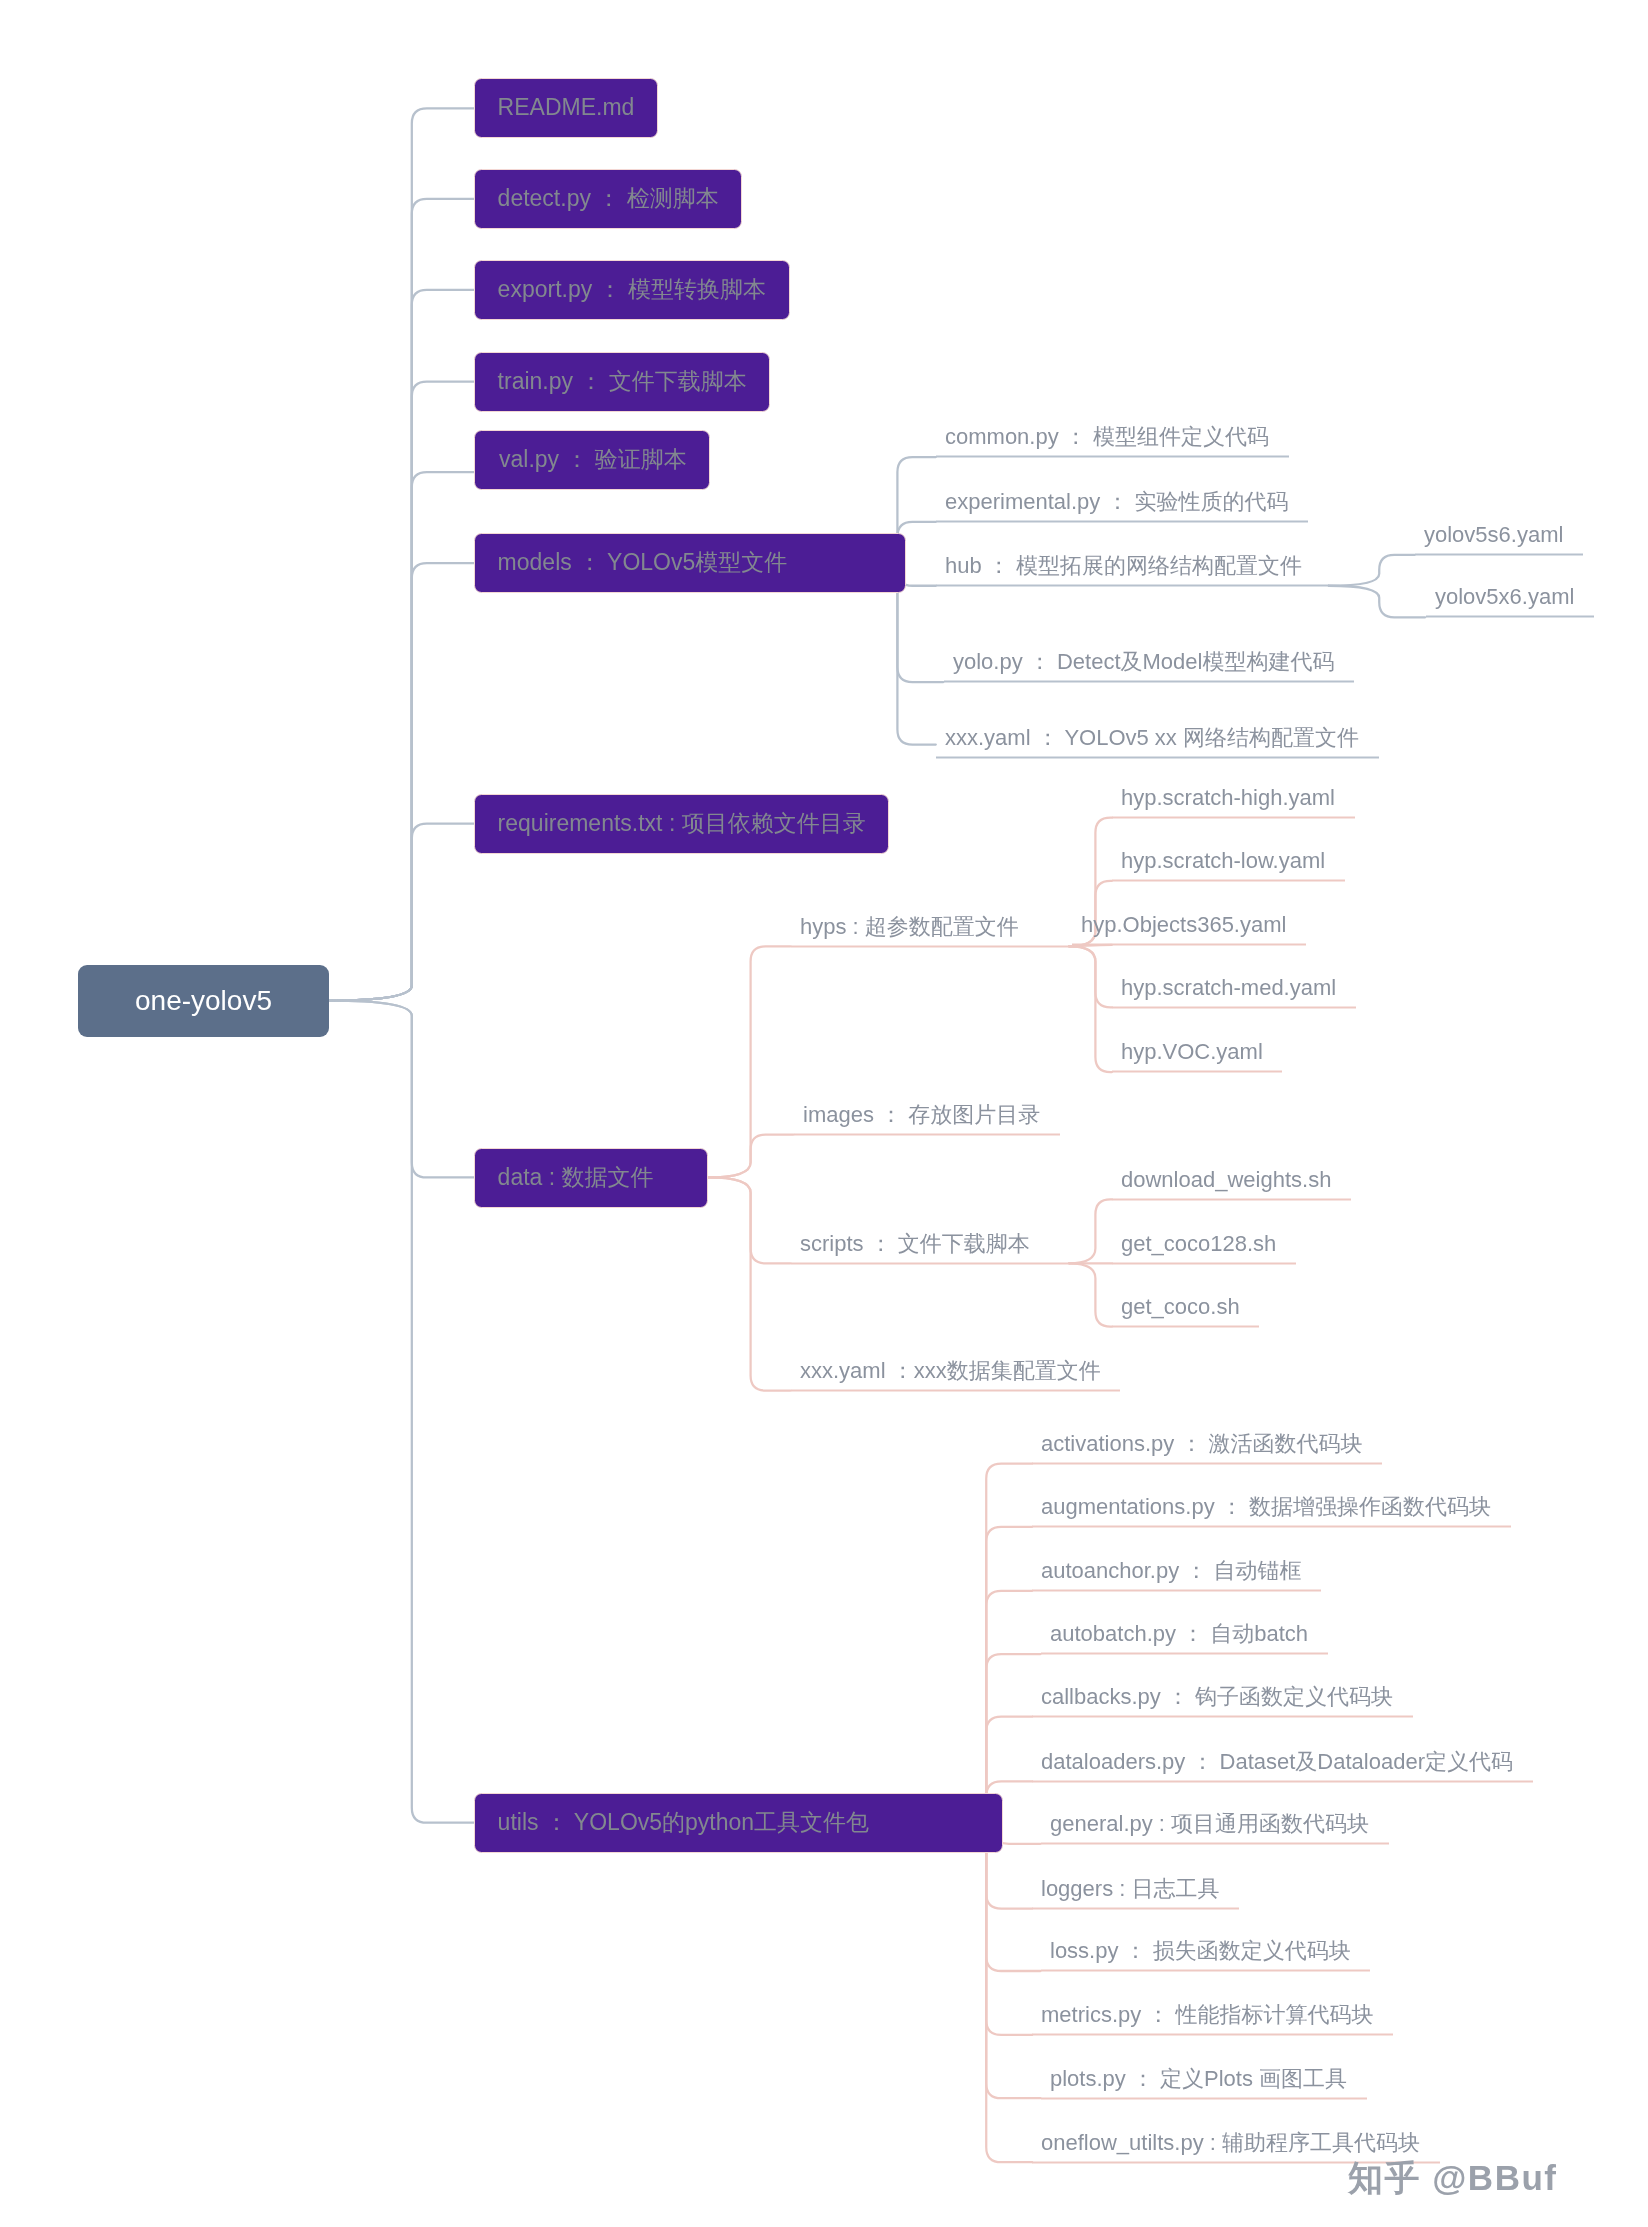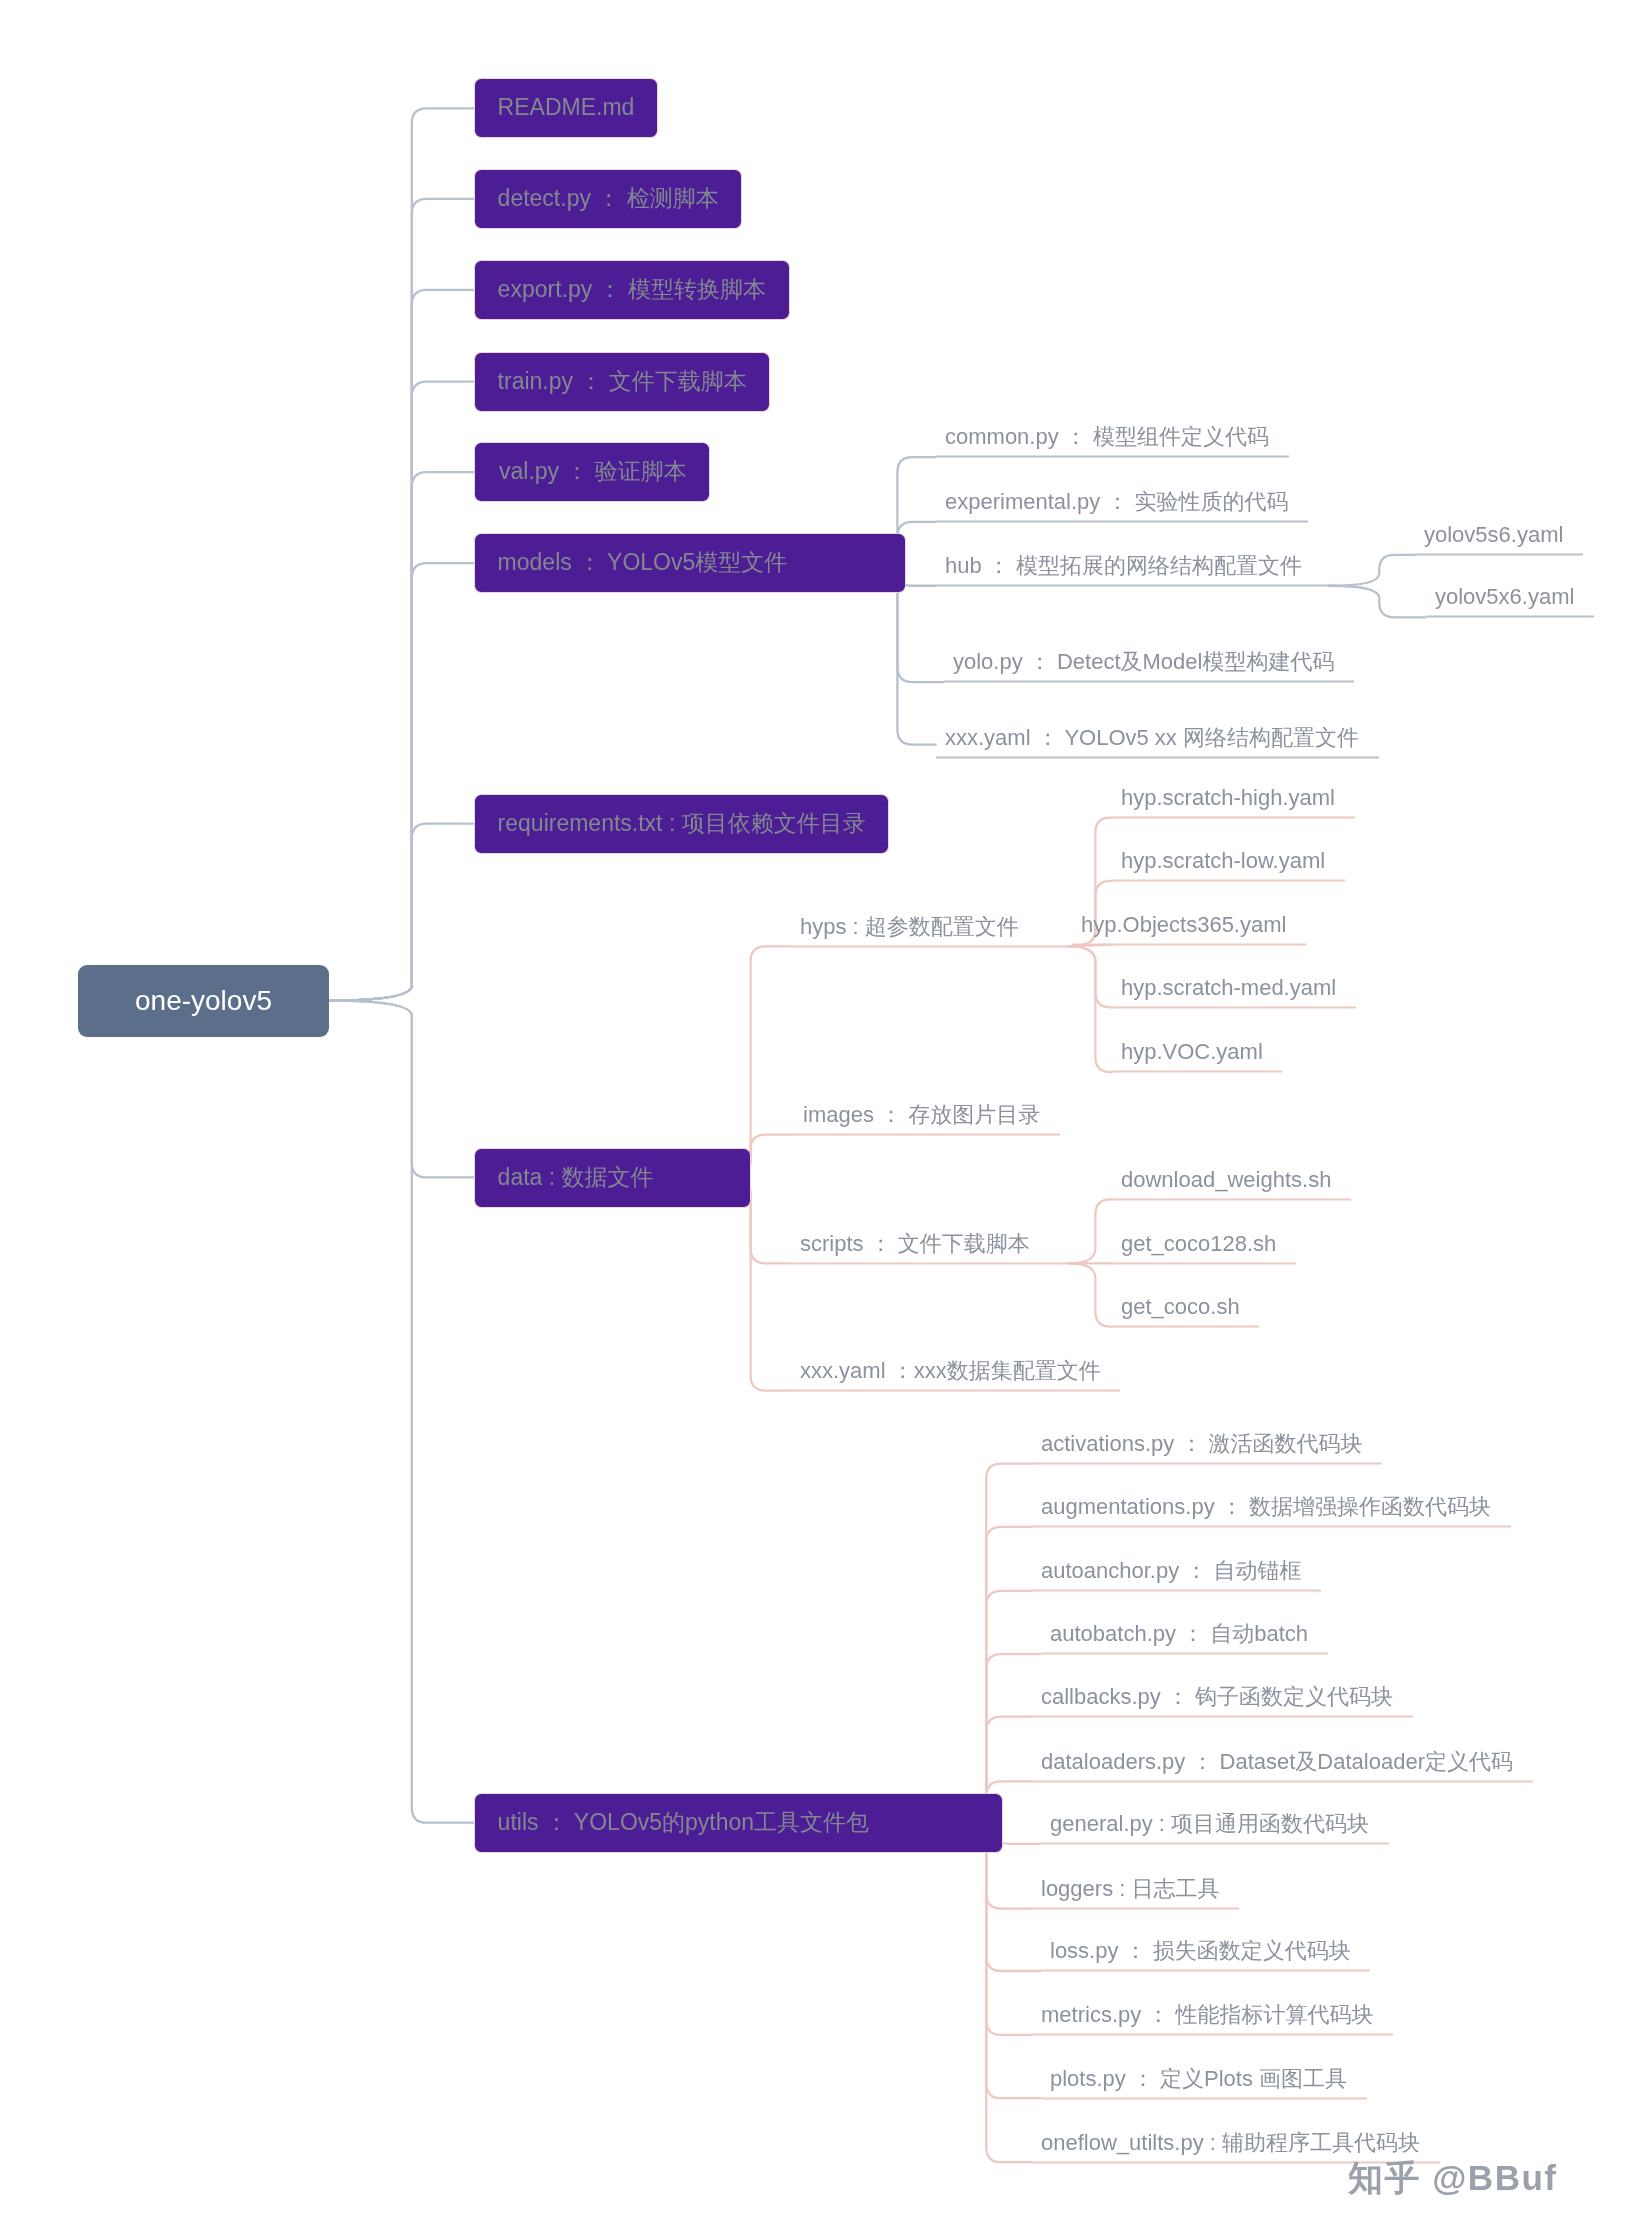--- a/index.html
+++ b/index.html
@@ -75,24 +75,24 @@
       <path d="M1266 2421 Q1310 2421 1310 2441 L1310 2852 Q1310 2872 1330 2872 L1371 2872"></path>
     </g>
   </svg>
 
   <div class="node root" style="left:78px;top:1001px;">one-yolov5</div>
 
   <div class="node box" style="left:474px;top:108px;">README.md</div>
   <div class="node box" style="left:474px;top:199px;">detect.py ：  检测脚本</div>
   <div class="node box" style="left:474px;top:290px;">export.py ：  模型转换脚本</div>
   <div class="node box" style="left:474px;top:382px;">train.py ：  文件下载脚本</div>
-  <div class="node box" style="left:474px;top:472px;padding-left:24px;">val.py  ：  验证脚本</div>
+  <div class="node box" style="left:474px;top:460px;padding-left:24px;">val.py  ：  验证脚本</div>
   <div class="node box" style="left:474px;top:563px;width:432px;">models ：  YOLOv5模型文件</div>
   <div class="node box" style="left:474px;top:824px;">requirements.txt : 项目依赖文件目录</div>
-  <div class="node box" style="left:474px;top:1178px;width:277px;">data : 数据文件</div>
+  <div class="node box" style="left:474px;top:1178px;width:234px;">data : 数据文件</div>
   <div class="node box" style="left:474px;top:1823px;width:529px;">utils ：  YOLOv5的python工具文件包</div>
 
   <div class="node leaf cool" style="left:936px;top:457px;">common.py  ：  模型组件定义代码</div>
   <div class="node leaf cool" style="left:936px;top:522px;">experimental.py ：  实验性质的代码</div>
   <div class="node leaf cool" style="left:936px;top:586px;min-width:393px;">hub ：  模型拓展的网络结构配置文件</div>
   <div class="node leaf cool" style="left:1415px;top:555px;">yolov5s6.yaml</div>
   <div class="node leaf cool" style="left:1426px;top:617px;">yolov5x6.yaml</div>
   <div class="node leaf cool" style="left:944px;top:682px;">yolo.py ：  Detect及Model模型构建代码</div>
   <div class="node leaf cool" style="left:936px;top:758px;">xxx.yaml ：  YOLOv5 xx 网络结构配置文件</div>
 

